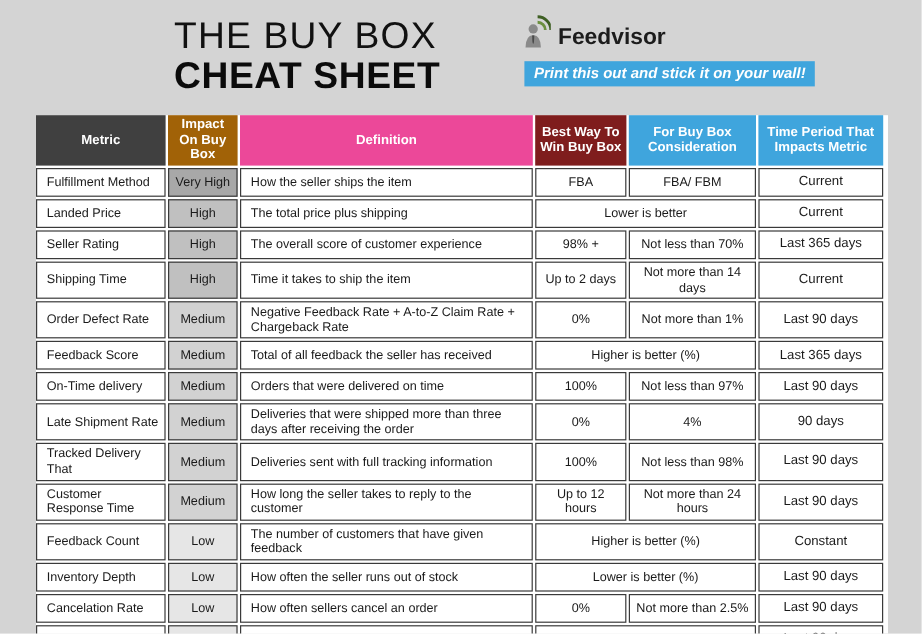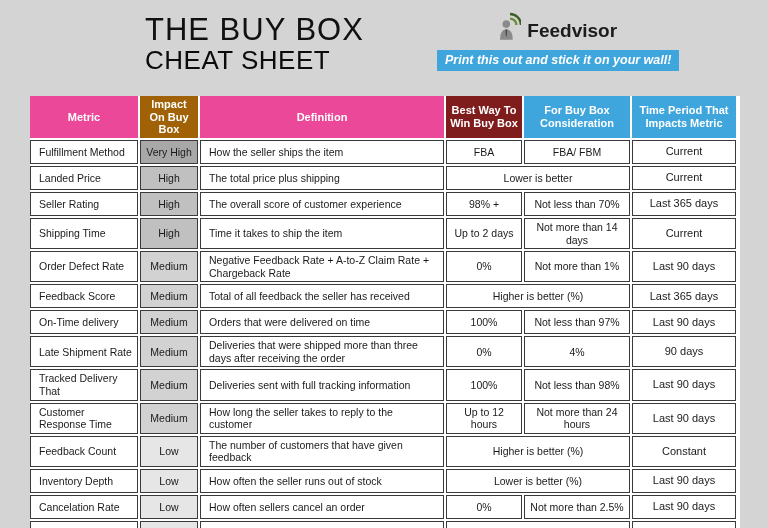--- a/index.html
+++ b/index.html
@@ -9,23 +9,23 @@
     font-family:"Liberation Sans", sans-serif;
     color:#1a1a1a;
     overflow:hidden;
   }
   .page{position:relative;width:768px;height:528px;}
 
   
   .hdr{position:absolute;top:0;left:0;width:768px;height:96px;}
   .title{position:absolute;left:145px;top:14px;width:270px;line-height:1.05;}
   .title .l1{font-size:31px;font-weight:400;letter-spacing:1px;color:#111;}
-  .title .l2{font-size:26px;font-weight:400;letter-spacing:0.5px;color:#0b0b0b;}
+  .title .l2{font-size:31px;font-weight:700;letter-spacing:0.5px;color:#0b0b0b;}
   .brand{position:absolute;left:437px;top:10px;}
-  .brand-row{display:flex;align-items:flex-end;gap:6px;justify-content:center;}
+  .brand-row{display:flex;align-items:flex-end;gap:6px;}
   .brand-name{font-size:19px;font-weight:700;color:#1c1c1c;padding-bottom:2px;}
   .banner{
     margin-top:6px;display:inline-block;
     color:#fff;font-size:12.5px;font-weight:700;
     padding:3px 8px 4px 8px;white-space:nowrap;
   }
 
   
   .tbl{
     position:absolute;left:30px;top:96px;width:710px;
@@ -71,21 +71,21 @@
             <path d="M7 21 L9 21 L8.7 27 L8 29 L7.3 27 Z" fill="#4a4a4a"></path>
           </svg>
         </span>
         <span class="brand-name">Feedvisor</span>
       </div>
       <div class="banner" style="background: rgb(63, 165, 221); font-style: italic;">Print this out and stick it on your wall!</div>
     </div>
   </div>
 
   <div class="tbl" id="table">
-      <div class="th" style="background: #ec4899;">Metric</div>
+      <div class="th" style="background: #404040;">Metric</div>
       <div class="th" style="background: #a16207;">Impact On Buy Box</div>
       <div class="th" style="background: #ec4899;">Definition</div>
       <div class="th" style="background: #7f1d1d;">Best Way To Win Buy Box</div>
       <div class="th" style="background: rgb(63, 165, 221);">For Buy Box Consideration</div>
       <div class="th" style="background: rgb(63, 165, 221);">Time Period That Impacts Metric</div>
       <div class="cell left">Fulfillment Method</div>
       <div class="cell" style="background: rgb(168, 168, 168);">Very High</div>
       <div class="cell left">How the seller ships the item</div>
       <div class="cell">FBA</div>
       <div class="cell">FBA/ FBM</div>

